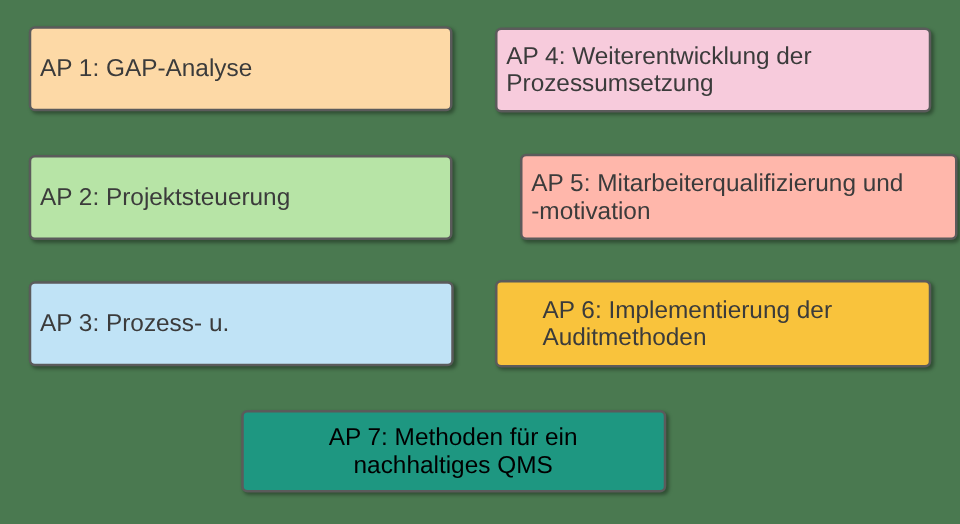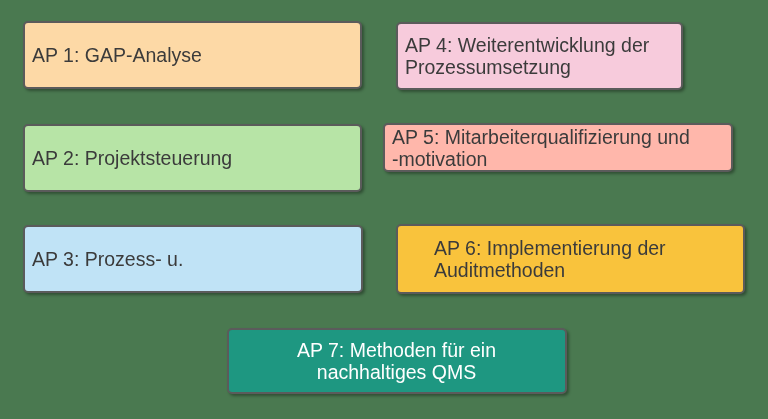--- a/index.html
+++ b/index.html
@@ -32,22 +32,22 @@
     line-height: 22px;
     color: #3b3b3b;
   }
   .line {
     white-space: nowrap;
   }
   
   .b0 { left: 23px;  top: 21px;  width: 339px; height: 68px; }
   .b1 { left: 23px;  top: 124px; width: 339px; height: 68px; }
   .b2 { left: 23px;  top: 225px; width: 340px; height: 68px; }
-  .b3 { left: 396px; top: 22px;  width: 287px; height: 68px; }
-  .b4 { left: 383px; top: 123px; width: 350px; height: 49px; }
+  .b3 { left: 396px; top: 22px;  width: 349px; height: 68px; }
+  .b4 { left: 416px; top: 123px; width: 350px; height: 69px; }
   .b5 { left: 396px; top: 224px; width: 349px; height: 70px; }
   .b6 { left: 193px; top: 328px; width: 340px; height: 66px;
         align-items: center; text-align: center; }
 </style>
 </head>
 <body style="background: rgb(74, 121, 80);">
 
 <div class="canvas">
 
   <div class="box b0" style="background: rgb(253, 217, 166); color: rgb(59, 59, 59); border-color: rgb(91, 91, 91);">
@@ -72,18 +72,18 @@
   <div class="box b4" style="background: rgb(255, 183, 171); color: rgb(59, 59, 59); border-color: rgb(91, 91, 91);">
     <div class="line">AP 5: Mitarbeiterqualifizierung und</div>
     <div class="line">-motivation</div>
   </div>
 
   <div class="box b5" style="background: rgb(249, 195, 60); color: rgb(59, 59, 59); border-color: rgb(91, 91, 91); padding-left: 36px;">
     <div class="line">AP 6: Implementierung der</div>
     <div class="line">Auditmethoden</div>
   </div>
 
-  <div class="box b6" style="background: rgb(30, 151, 129); color: #ffffff; border-color: rgb(91, 91, 91); margin-left: 34px;">
+  <div class="box b6" style="background: rgb(30, 151, 129); color: #000000; border-color: rgb(91, 91, 91);">
     <div class="line">AP 7: Methoden für ein</div>
     <div class="line">nachhaltiges QMS</div>
   </div>
 
 </div>
 
 </body></html>

